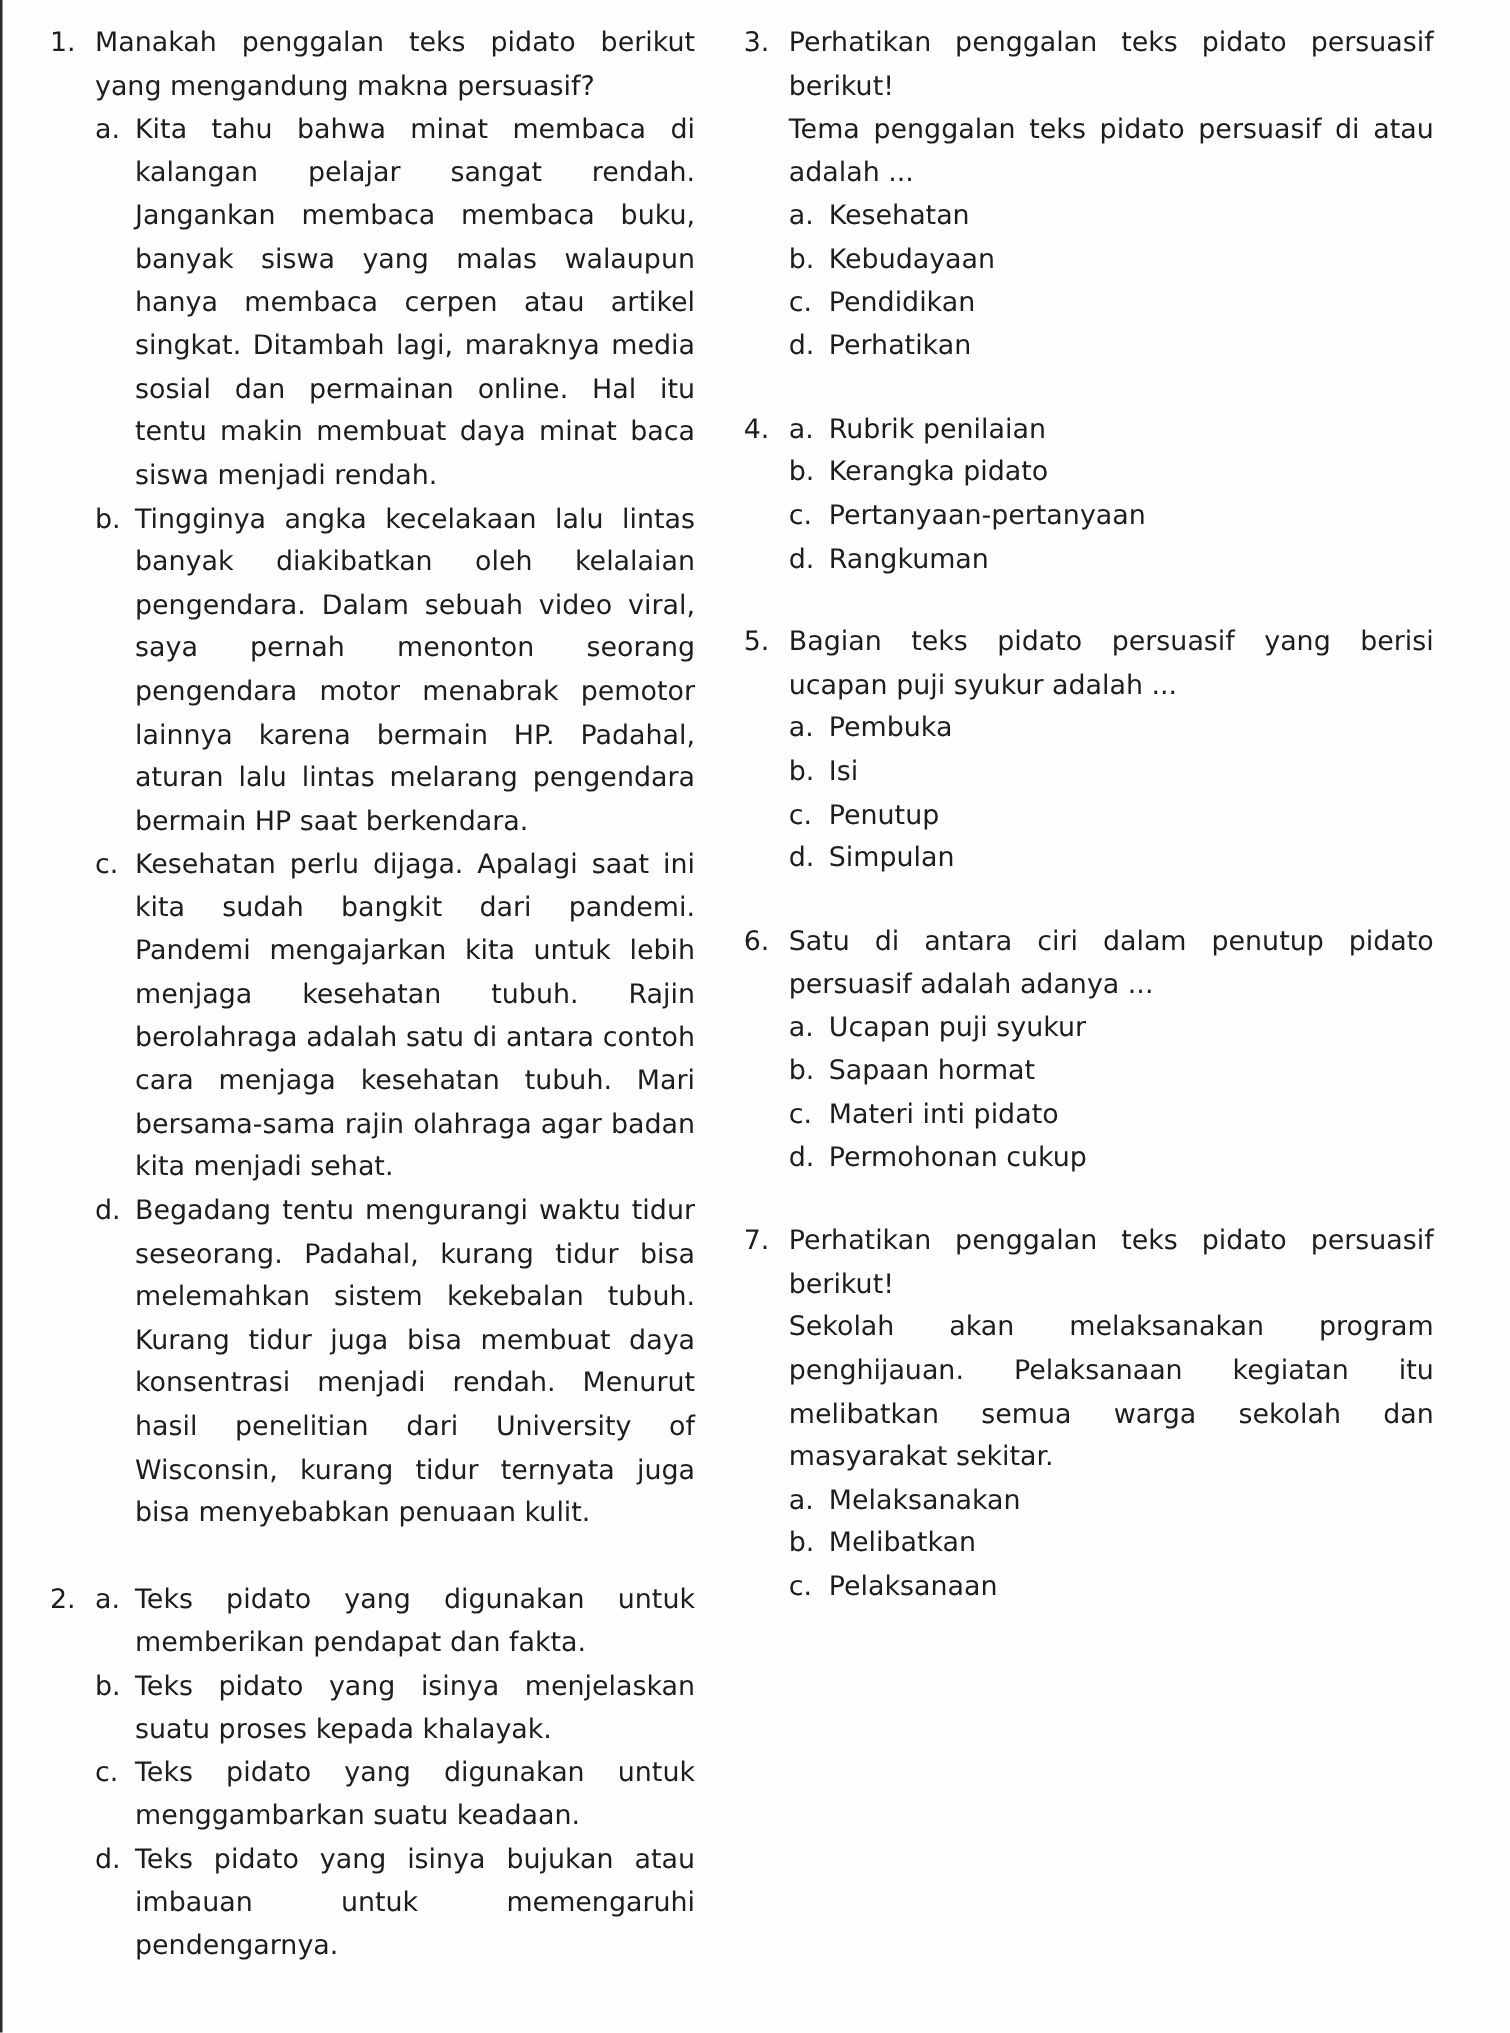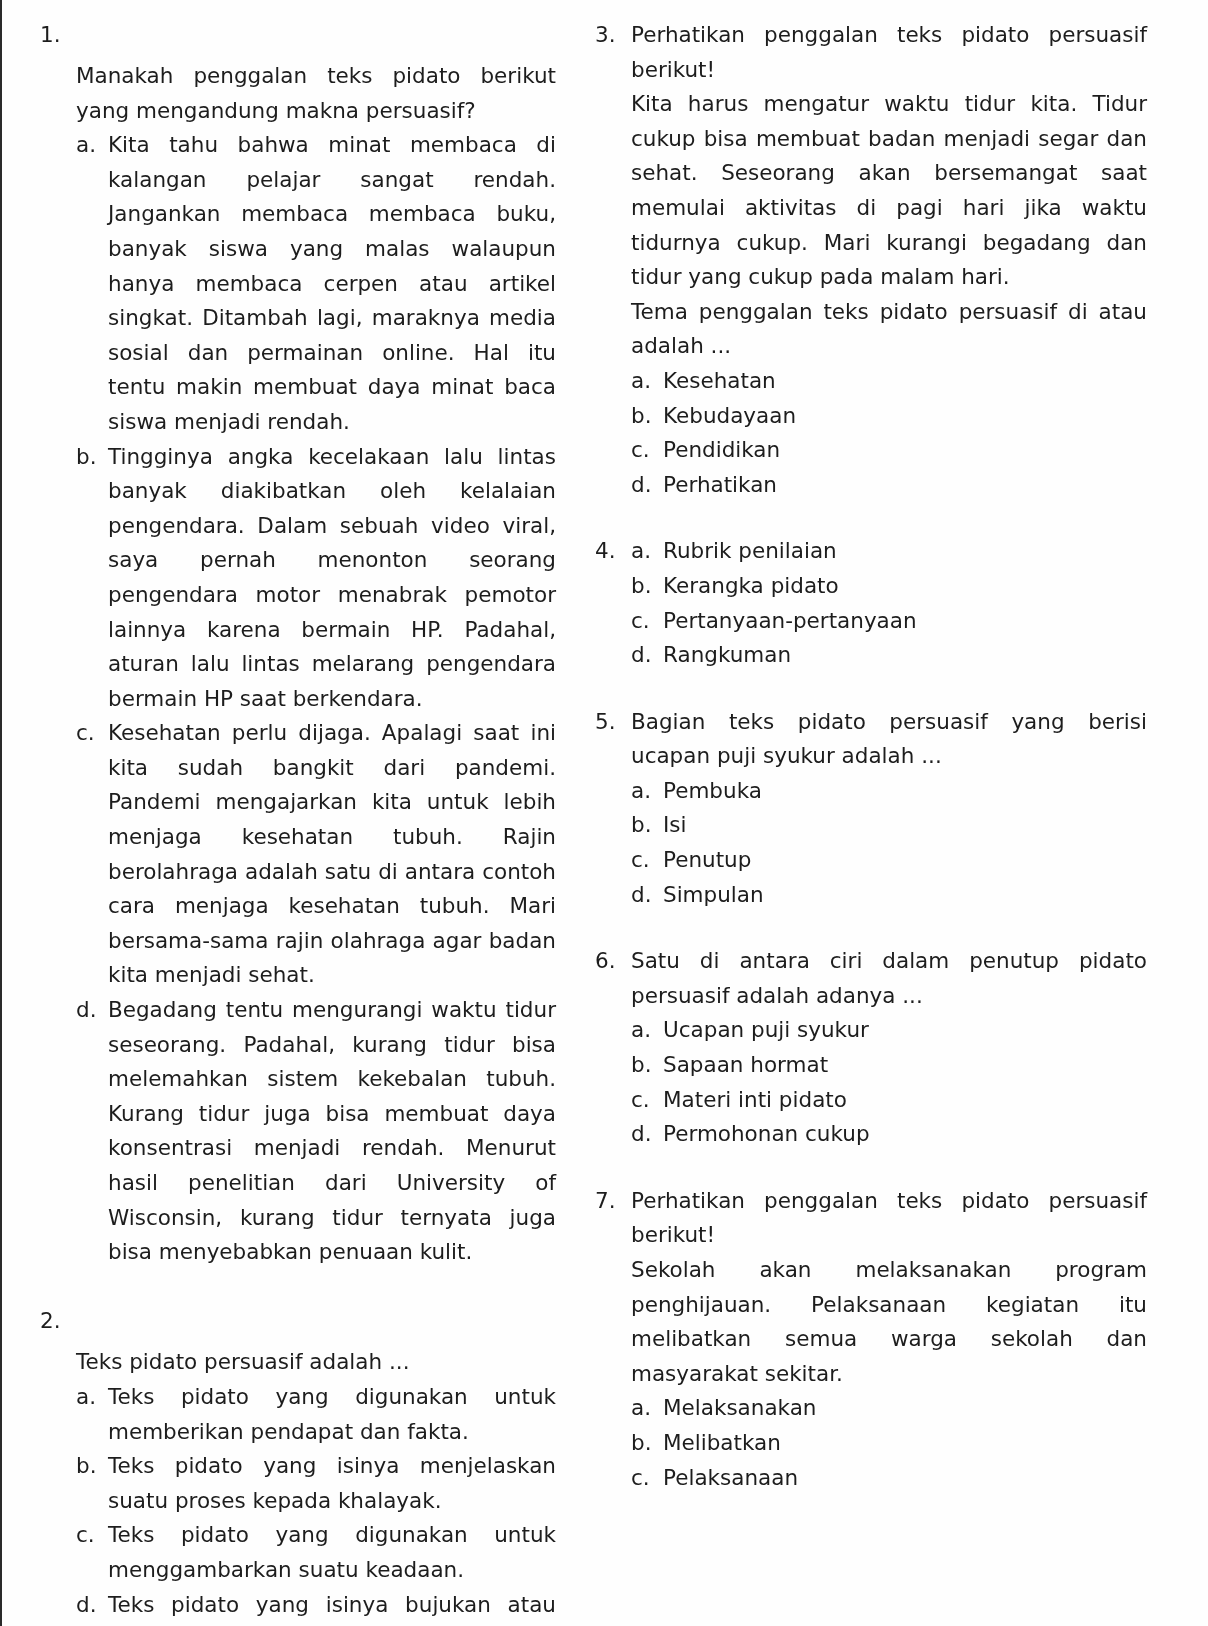--- a/index.html
+++ b/index.html
@@ -26,21 +26,21 @@
     .question { position: relative; }
     .q-head { display: flex; }
     .q-num { width: 36px; flex: 0 0 36px; }
     .q-body { flex: 1; }
     .q-text, .passage, .q-prompt { text-align: justify; text-align-last: left; margin: 0; }
     .options { margin: 0; padding: 0; list-style: none; }
     .option { display: flex; }
     .opt-letter { width: 32px; flex: 0 0 32px; }
     .opt-text { flex: 1; text-align: justify; text-align-last: left; }
 
-    .col-left .q-body { width: 480px; margin-top: 41px; }
+    .col-left .q-body { width: 480px; }
     .gap-lg { height: 34.6px; }
     .gap-md { height: 32px; }
   </style>
 </head>
 <body>
 
 <div class="col col-left">
 
   <div class="question">
     <div class="q-head">
@@ -68,21 +68,20 @@
       </div>
     </div>
   </div>
 
   <div class="gap-lg"></div>
 
   <div class="question">
     <div class="q-head">
       <span class="q-num">2.</span>
       <div class="q-body">
-        <p class="q-text">Teks pidato persuasif adalah ...</p>
         <ul class="options">
           <li class="option">
             <span class="opt-letter">a.</span>
             <span class="opt-text">Teks pidato yang digunakan untuk memberikan pendapat dan fakta.</span>
           </li>
           <li class="option">
             <span class="opt-letter">b.</span>
             <span class="opt-text">Teks pidato yang isinya menjelaskan suatu proses kepada khalayak.</span>
           </li>
           <li class="option">
@@ -99,21 +98,20 @@
   </div>
 </div>
 
 <div class="col col-right">
 
   <div class="question">
     <div class="q-head">
       <span class="q-num">3.</span>
       <div class="q-body">
         <p class="q-text">Perhatikan penggalan teks pidato persuasif berikut!</p>
-        <p class="passage">Kita harus mengatur waktu tidur kita. Tidur cukup bisa membuat badan menjadi segar dan sehat. Seseorang akan bersemangat saat memulai aktivitas di pagi hari jika waktu tidurnya cukup. Mari kurangi begadang dan tidur yang cukup pada malam hari.</p>
         <p class="q-prompt">Tema penggalan teks pidato persuasif di atau adalah ...</p>
         <ul class="options">
           <li class="option">
             <span class="opt-letter">a.</span>
             <span class="opt-text">Kesehatan</span>
           </li>
           <li class="option">
             <span class="opt-letter">b.</span>
             <span class="opt-text">Kebudayaan</span>
           </li>

